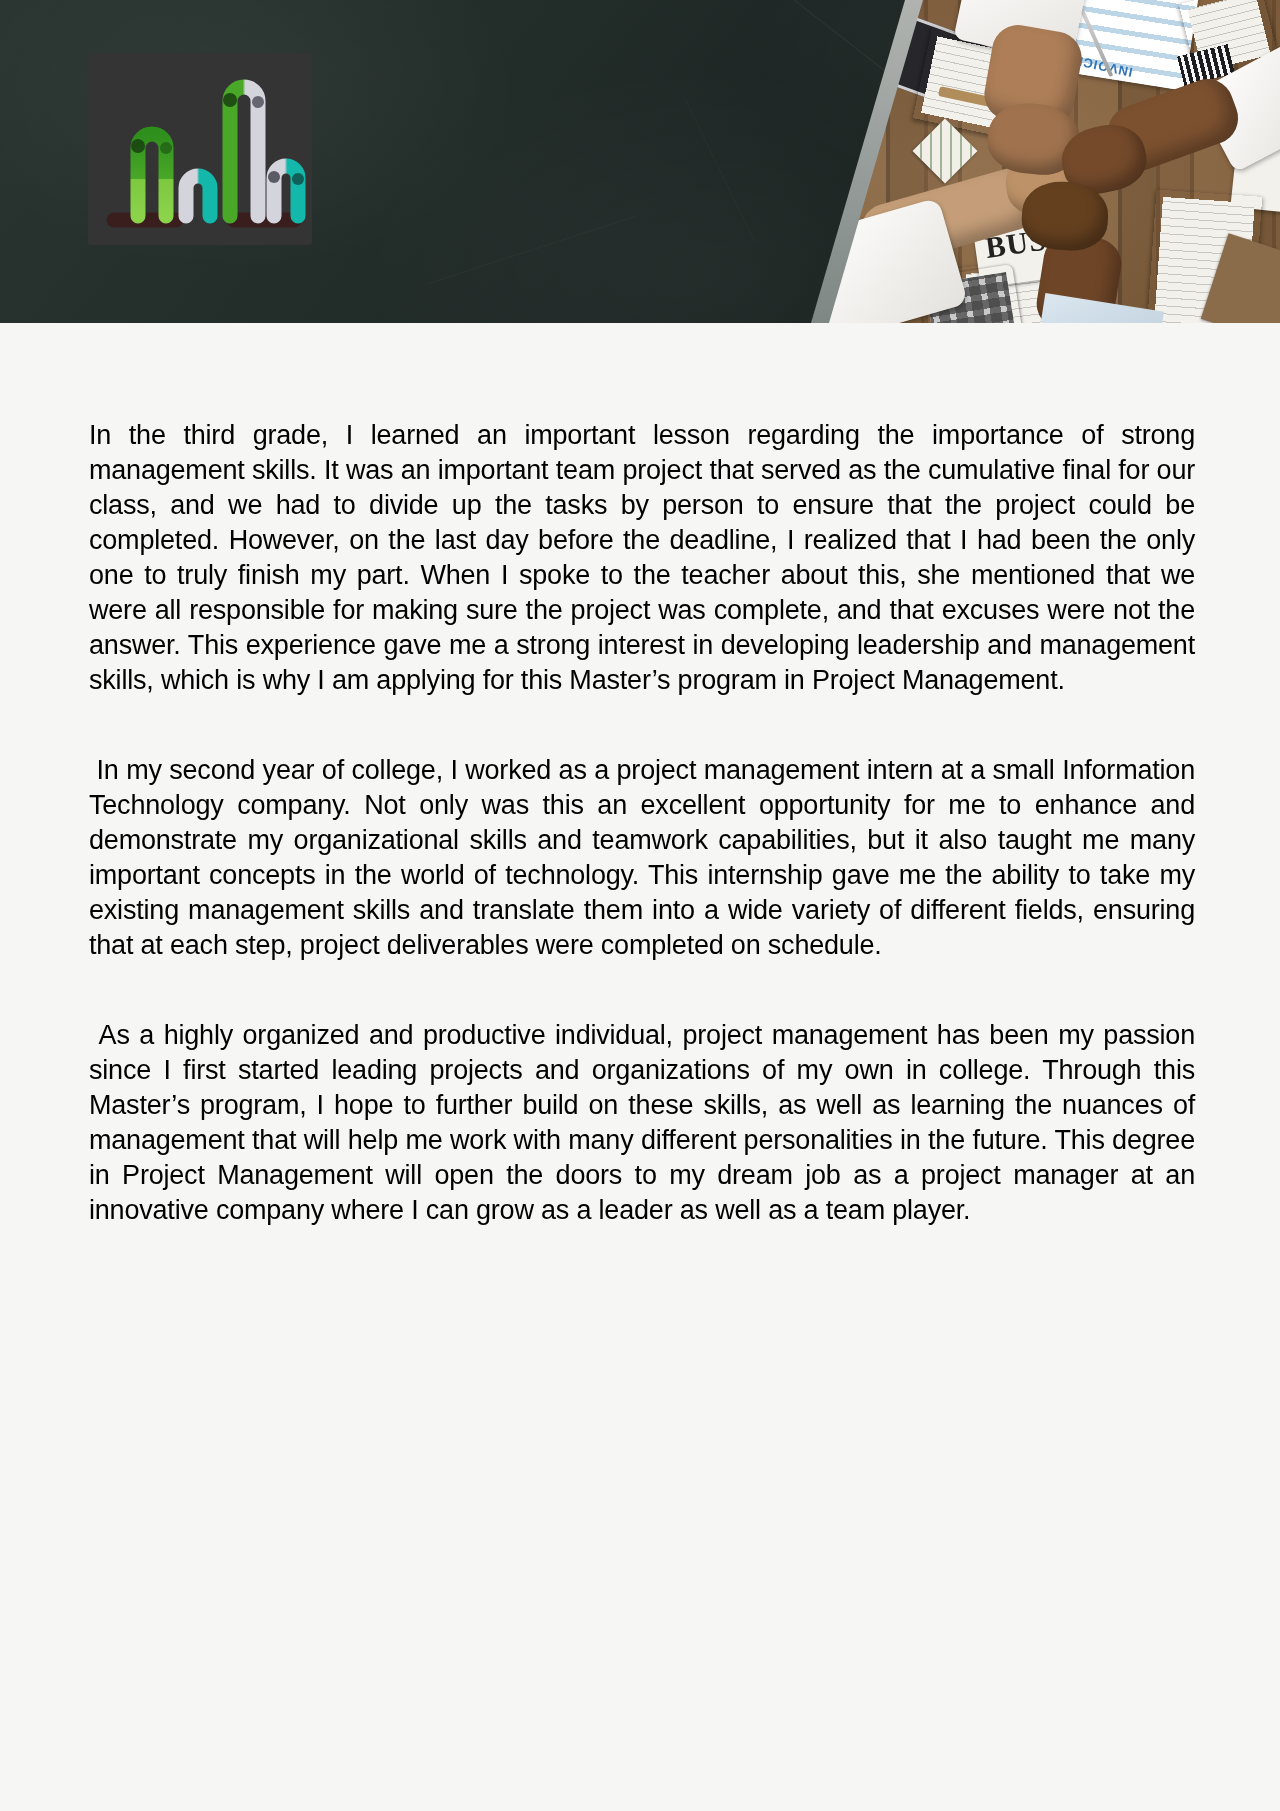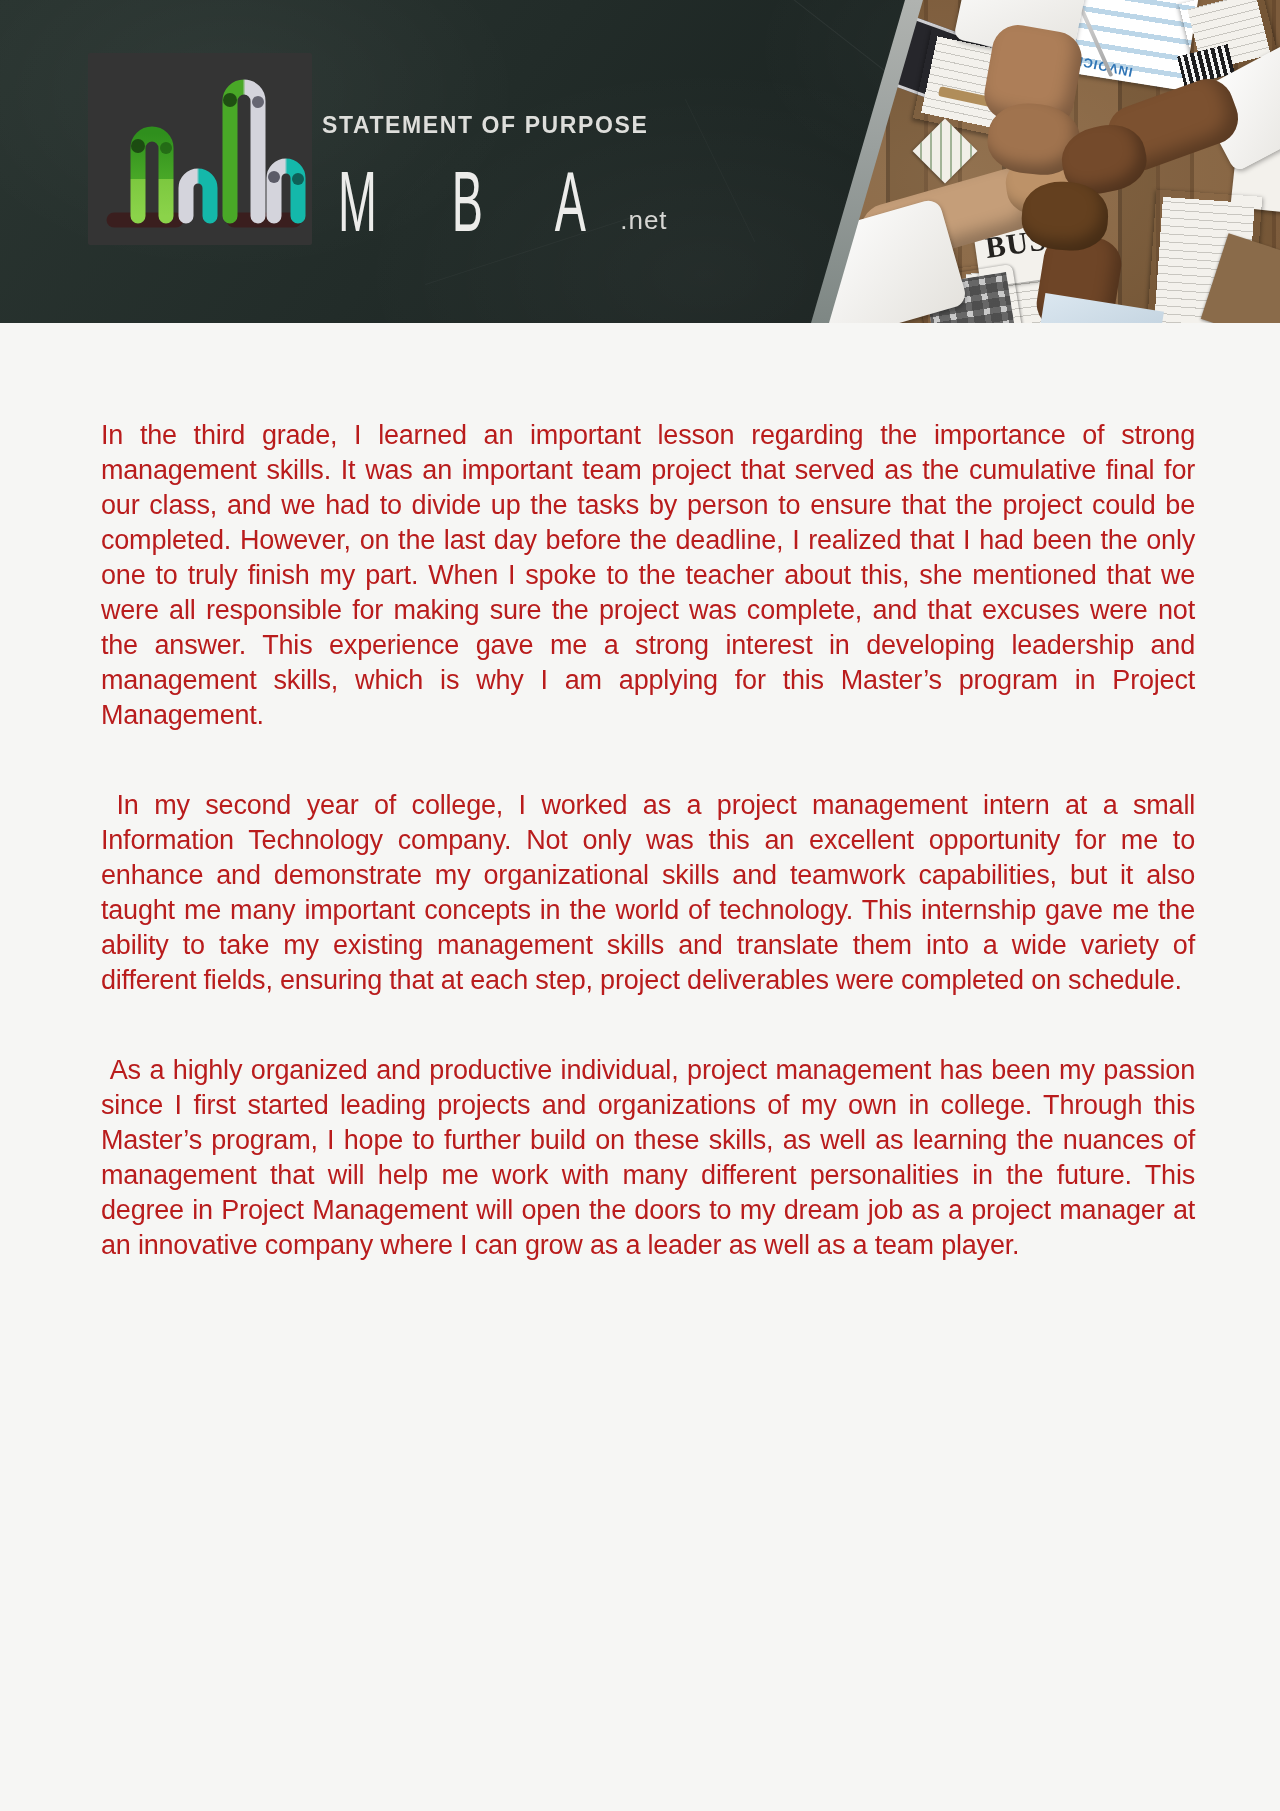--- a/index.html
+++ b/index.html
@@ -90,21 +90,21 @@
   .fist-bottom{left:1022px;top:182px;width:86px;height:68px;background:#64401f;transform:rotate(4deg);}
   .arm-bottom{left:1040px;top:236px;width:78px;height:96px;background:#6e4527;transform:rotate(9deg);}
   .sleeve-bottom{left:1040px;top:302px;width:120px;height:60px;background:linear-gradient(150deg,#dbe7f0,#b9cbd9);transform:rotate(9deg);}
 
   
   .article{padding:50px 85px 0 85px;}
   .essay-title{margin:0 0 45px 0;text-align:center;color:#1e6f66;font-weight:bold;
     font-size:45px;line-height:50px;letter-spacing:.5px;
     text-shadow:0 2px 1px rgba(0,0,0,0.08);}
   .essay-title span{display:block;}
-  .essay-body p{margin:0 0 55px 16px;color:#b91c1c;font-size:27px;line-height:35px;
+  .essay-body p{margin:0 0 55px 4px;color:#000000;font-size:27px;line-height:35px;
     text-align:justify;letter-spacing:-0.2px;white-space:pre-wrap;hyphens:auto;}
 </style>
 </head>
 <body>
 
 <header class="banner">
   <span class="scratch s1"></span>
   <span class="scratch s2"></span>
   <span class="scratch s3"></span>
 
@@ -142,31 +142,20 @@
       </g>
       <circle cx="50" cy="93" r="7" fill="#17400f" opacity="0.85"></circle>
       <circle cx="78" cy="95" r="6" fill="#1c5a12" opacity="0.7"></circle>
       <circle cx="142" cy="47" r="7" fill="#17400f" opacity="0.85"></circle>
       <circle cx="170" cy="49" r="6" fill="#4a4a58" opacity="0.8"></circle>
       <circle cx="186" cy="124" r="6" fill="#3c3c4a" opacity="0.8"></circle>
       <circle cx="210" cy="126" r="6" fill="#0d4a44" opacity="0.8"></circle>
     </svg>
   </div>
 
-  <div class="brand">
-    <div class="brand-top">STATEMENT OF PURPOSE</div>
-    <div class="brand-main">
-      <span class="brand-word">
-          <span class="ltr">M</span>
-          <span class="ltr">B</span>
-          <span class="ltr">A</span>
-        </span>
-      <span class="brand-tld">.net</span>
-    </div>
-  </div>
 
   <div class="photo-wrap">
     <div class="wood"></div>
     <div class="tablet"></div>
     <div class="paper ruled clip-paper">
       <span class="clip-label">plan</span>
     </div>
     <div class="clip-bar"></div>
     <div class="paper invoice">
       <span class="invoice-label">INVOICE</span>

